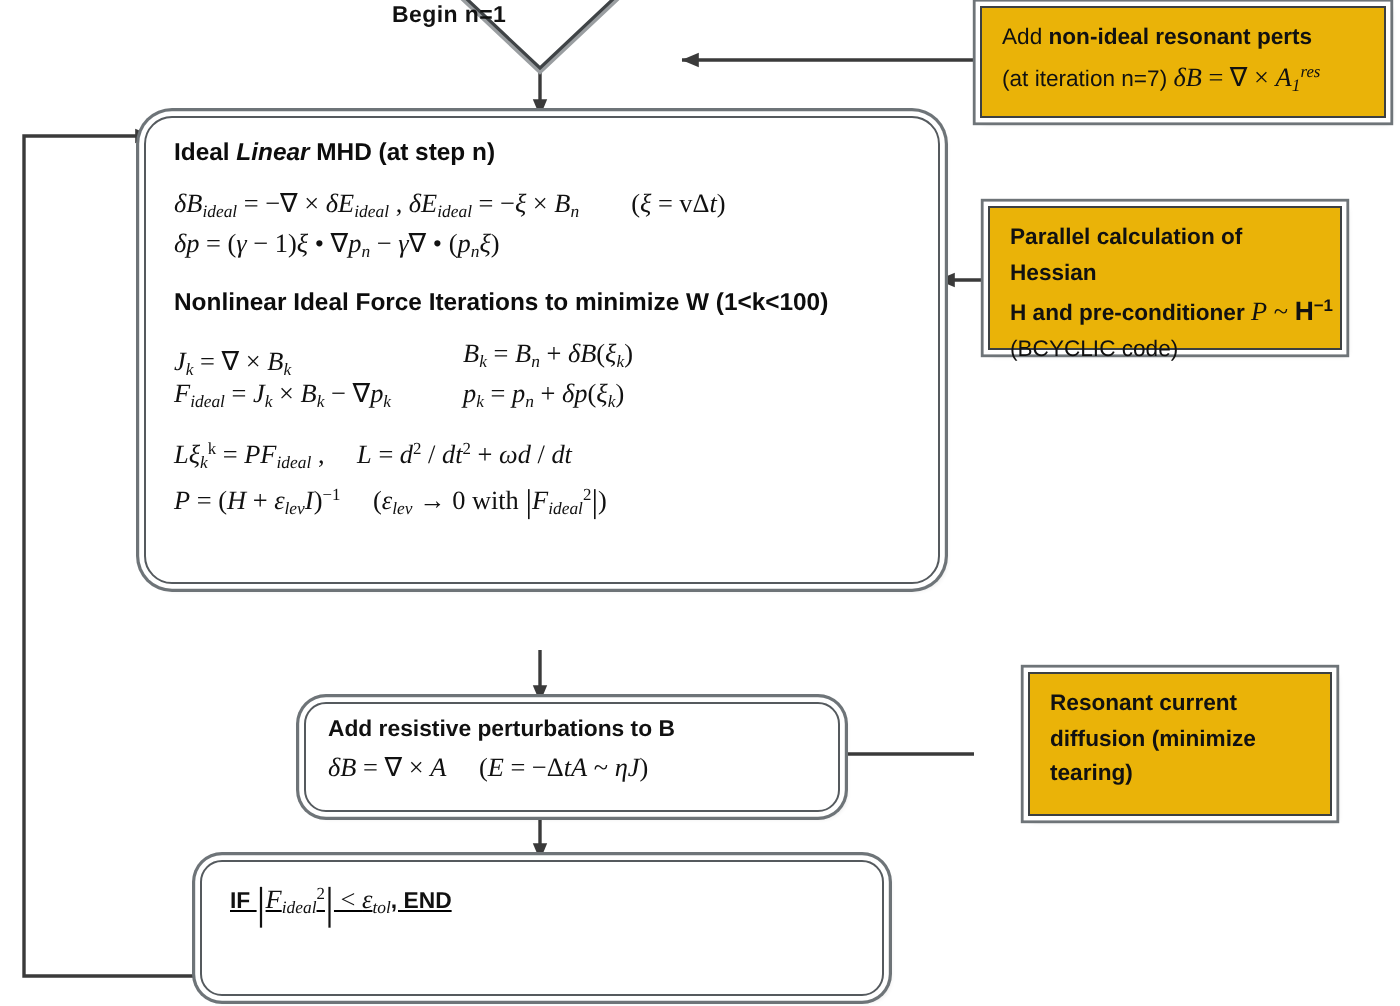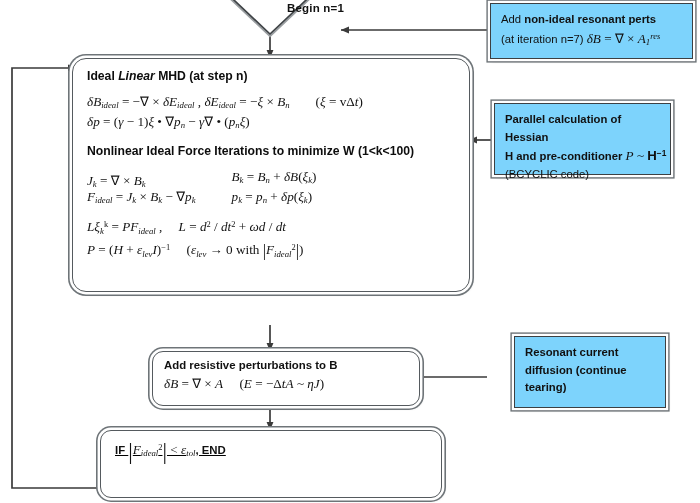--- a/index.html
+++ b/index.html
@@ -32,40 +32,40 @@
     position: absolute;
     left: 0; top: 0;
     width: 148px;
     height: 78px;
   }
   .tri-label {
     position: absolute;
     left: 0;
     top: 40px;
     width: 148px;
-    text-align: right;
+    text-align: left;
     font-size: 11.5px;
     font-weight: bold;
     color: #111;
     letter-spacing: 0.2px;
   }
   
   .rbox {
     position: absolute;
     box-sizing: border-box;
     background: #ffffff;
     border: 1.6px solid #555a5e;
     border-radius: 14px;
     box-shadow: 0 0 0 2.4px #ffffff, 0 0 0 4.0px #6e7478, 2px 2px 3px rgba(0,0,0,0.30);
   }
   
   .sbox {
     position: absolute;
     box-sizing: border-box;
-    background: #7dd3fc;
+    background: #eab308;
     border: 1.4px solid #3c4043;
     box-shadow: 0 0 0 2.2px #ffffff, 0 0 0 3.6px #6e7478, 2px 2px 3px rgba(0,0,0,0.28);
   }
   .sbox-inner {
     padding: 7px 9px 6px 10px;
     font-size: 11.3px;
     line-height: 1.55;
     color: #111;
   }
   .sbox-inner .b { font-weight: bold; }
@@ -217,21 +217,21 @@
     <div class="txtrow">Add resistive perturbations to B</div>
     <div class="eqn" style="margin-top:5px;">
       <i>δB</i> = ∇ × <i>A</i><span class="gap-s"></span> (<i>E</i> = −Δ<i>tA</i> ~ <i>ηJ</i>)
     </div>
   </div>
 </div>
 
 <div class="sbox" style="left:514px; top:336px; width:152px; height:72px;">
   <div class="sbox-inner">
     <div class="b">Resonant current</div>
-    <div class="b">diffusion (continue</div>
+    <div class="b">diffusion (minimize</div>
     <div class="b">tearing)</div>
   </div>
 </div>
 
 <div class="rbox" style="left:100px; top:430px; width:342px; height:68px; border-radius:11px;text-decoration:underline;">
   <div style="padding:8px 14px;">
     <div style="white-space:nowrap;">
       <span class="txtrow" style="display:inline;">IF </span><span class="eqn"><span class="bar" style="font-size:1.7em;vertical-align:-0.22em;">|</span><i>F</i><span class="sub">ideal</span><span class="sup">2</span><span class="bar" style="font-size:1.7em;vertical-align:-0.22em;">|</span> &lt; <i>ε</i><span class="sub">tol</span></span><span class="txtrow" style="display:inline;">, END</span>
     </div>
   </div>

